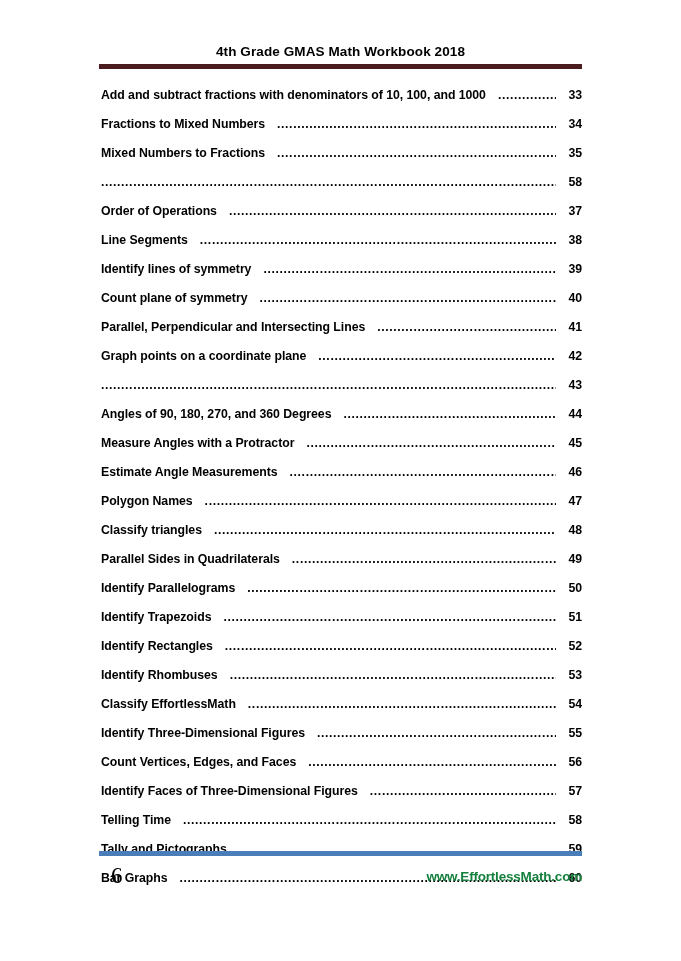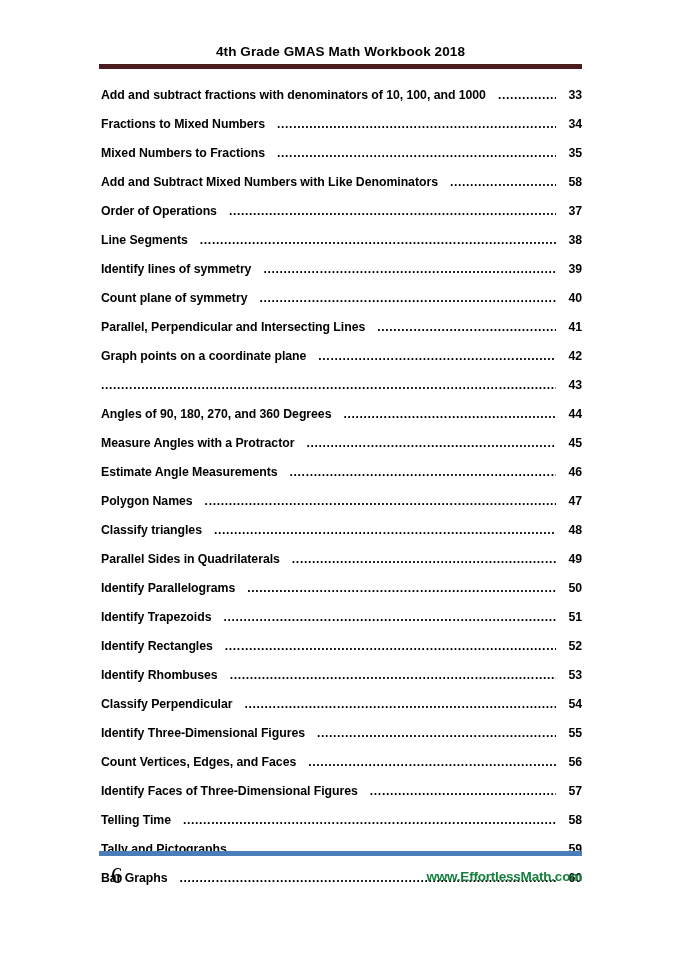--- a/index.html
+++ b/index.html
@@ -135,21 +135,20 @@
         <span class="toc-title">Fractions to Mixed Numbers</span>
         <span class="toc-leader">...............................................................................................................................................................</span>
         <span class="toc-page">34</span>
       </div>
       <div class="toc-entry">
         <span class="toc-title">Mixed Numbers to Fractions</span>
         <span class="toc-leader">...............................................................................................................................................................</span>
         <span class="toc-page">35</span>
       </div>
       <div class="toc-entry">
-        <span class="toc-title">Add and Subtract Mixed Numbers with Like Denominators</span>
         <span class="toc-leader">...............................................................................................................................................................</span>
         <span class="toc-page">58</span>
       </div>
       <div class="toc-entry">
         <span class="toc-title">Order of Operations</span>
         <span class="toc-leader">...............................................................................................................................................................</span>
         <span class="toc-page">37</span>
       </div>
       <div class="toc-entry">
         <span class="toc-title">Line Segments</span>
@@ -224,21 +223,21 @@
         <span class="toc-title">Identify Rectangles</span>
         <span class="toc-leader">...............................................................................................................................................................</span>
         <span class="toc-page">52</span>
       </div>
       <div class="toc-entry">
         <span class="toc-title">Identify Rhombuses</span>
         <span class="toc-leader">...............................................................................................................................................................</span>
         <span class="toc-page">53</span>
       </div>
       <div class="toc-entry">
-        <span class="toc-title">Classify Perpendicular</span>
+        <span class="toc-title">Classify EffortlessMath</span>
         <span class="toc-leader">...............................................................................................................................................................</span>
         <span class="toc-page">54</span>
       </div>
       <div class="toc-entry">
         <span class="toc-title">Identify Three-Dimensional Figures</span>
         <span class="toc-leader">...............................................................................................................................................................</span>
         <span class="toc-page">55</span>
       </div>
       <div class="toc-entry">
         <span class="toc-title">Count Vertices, Edges, and Faces</span>

